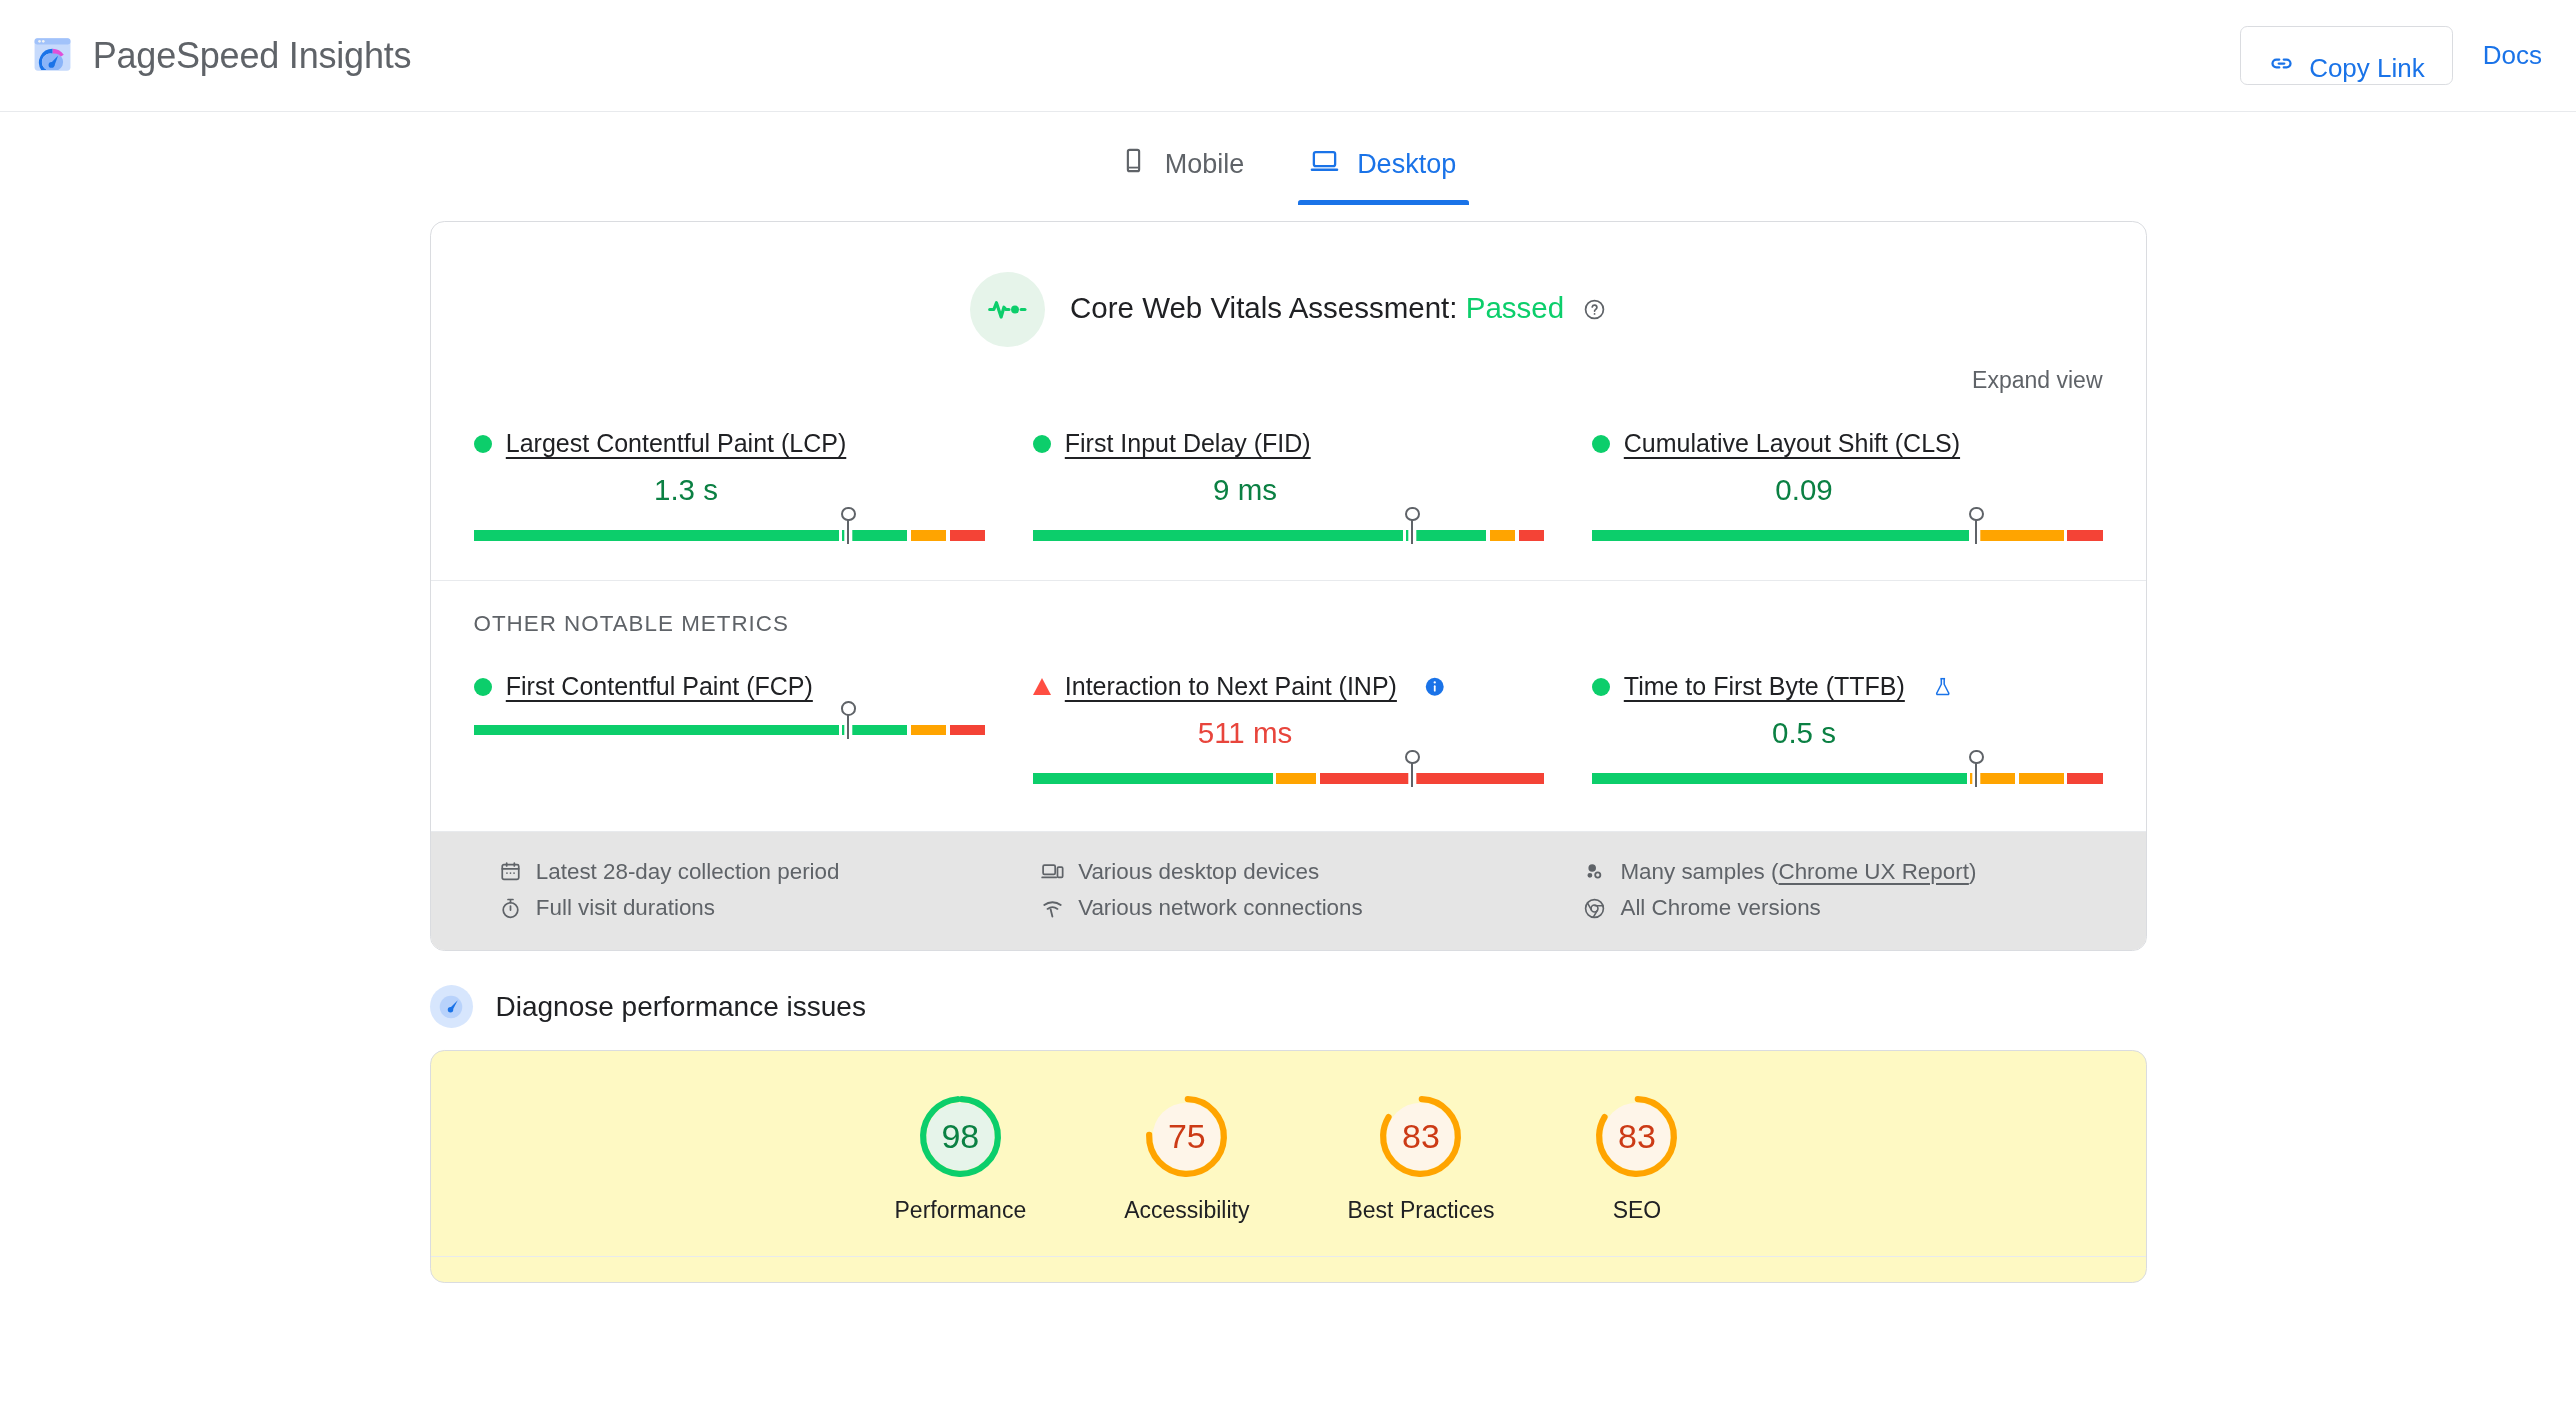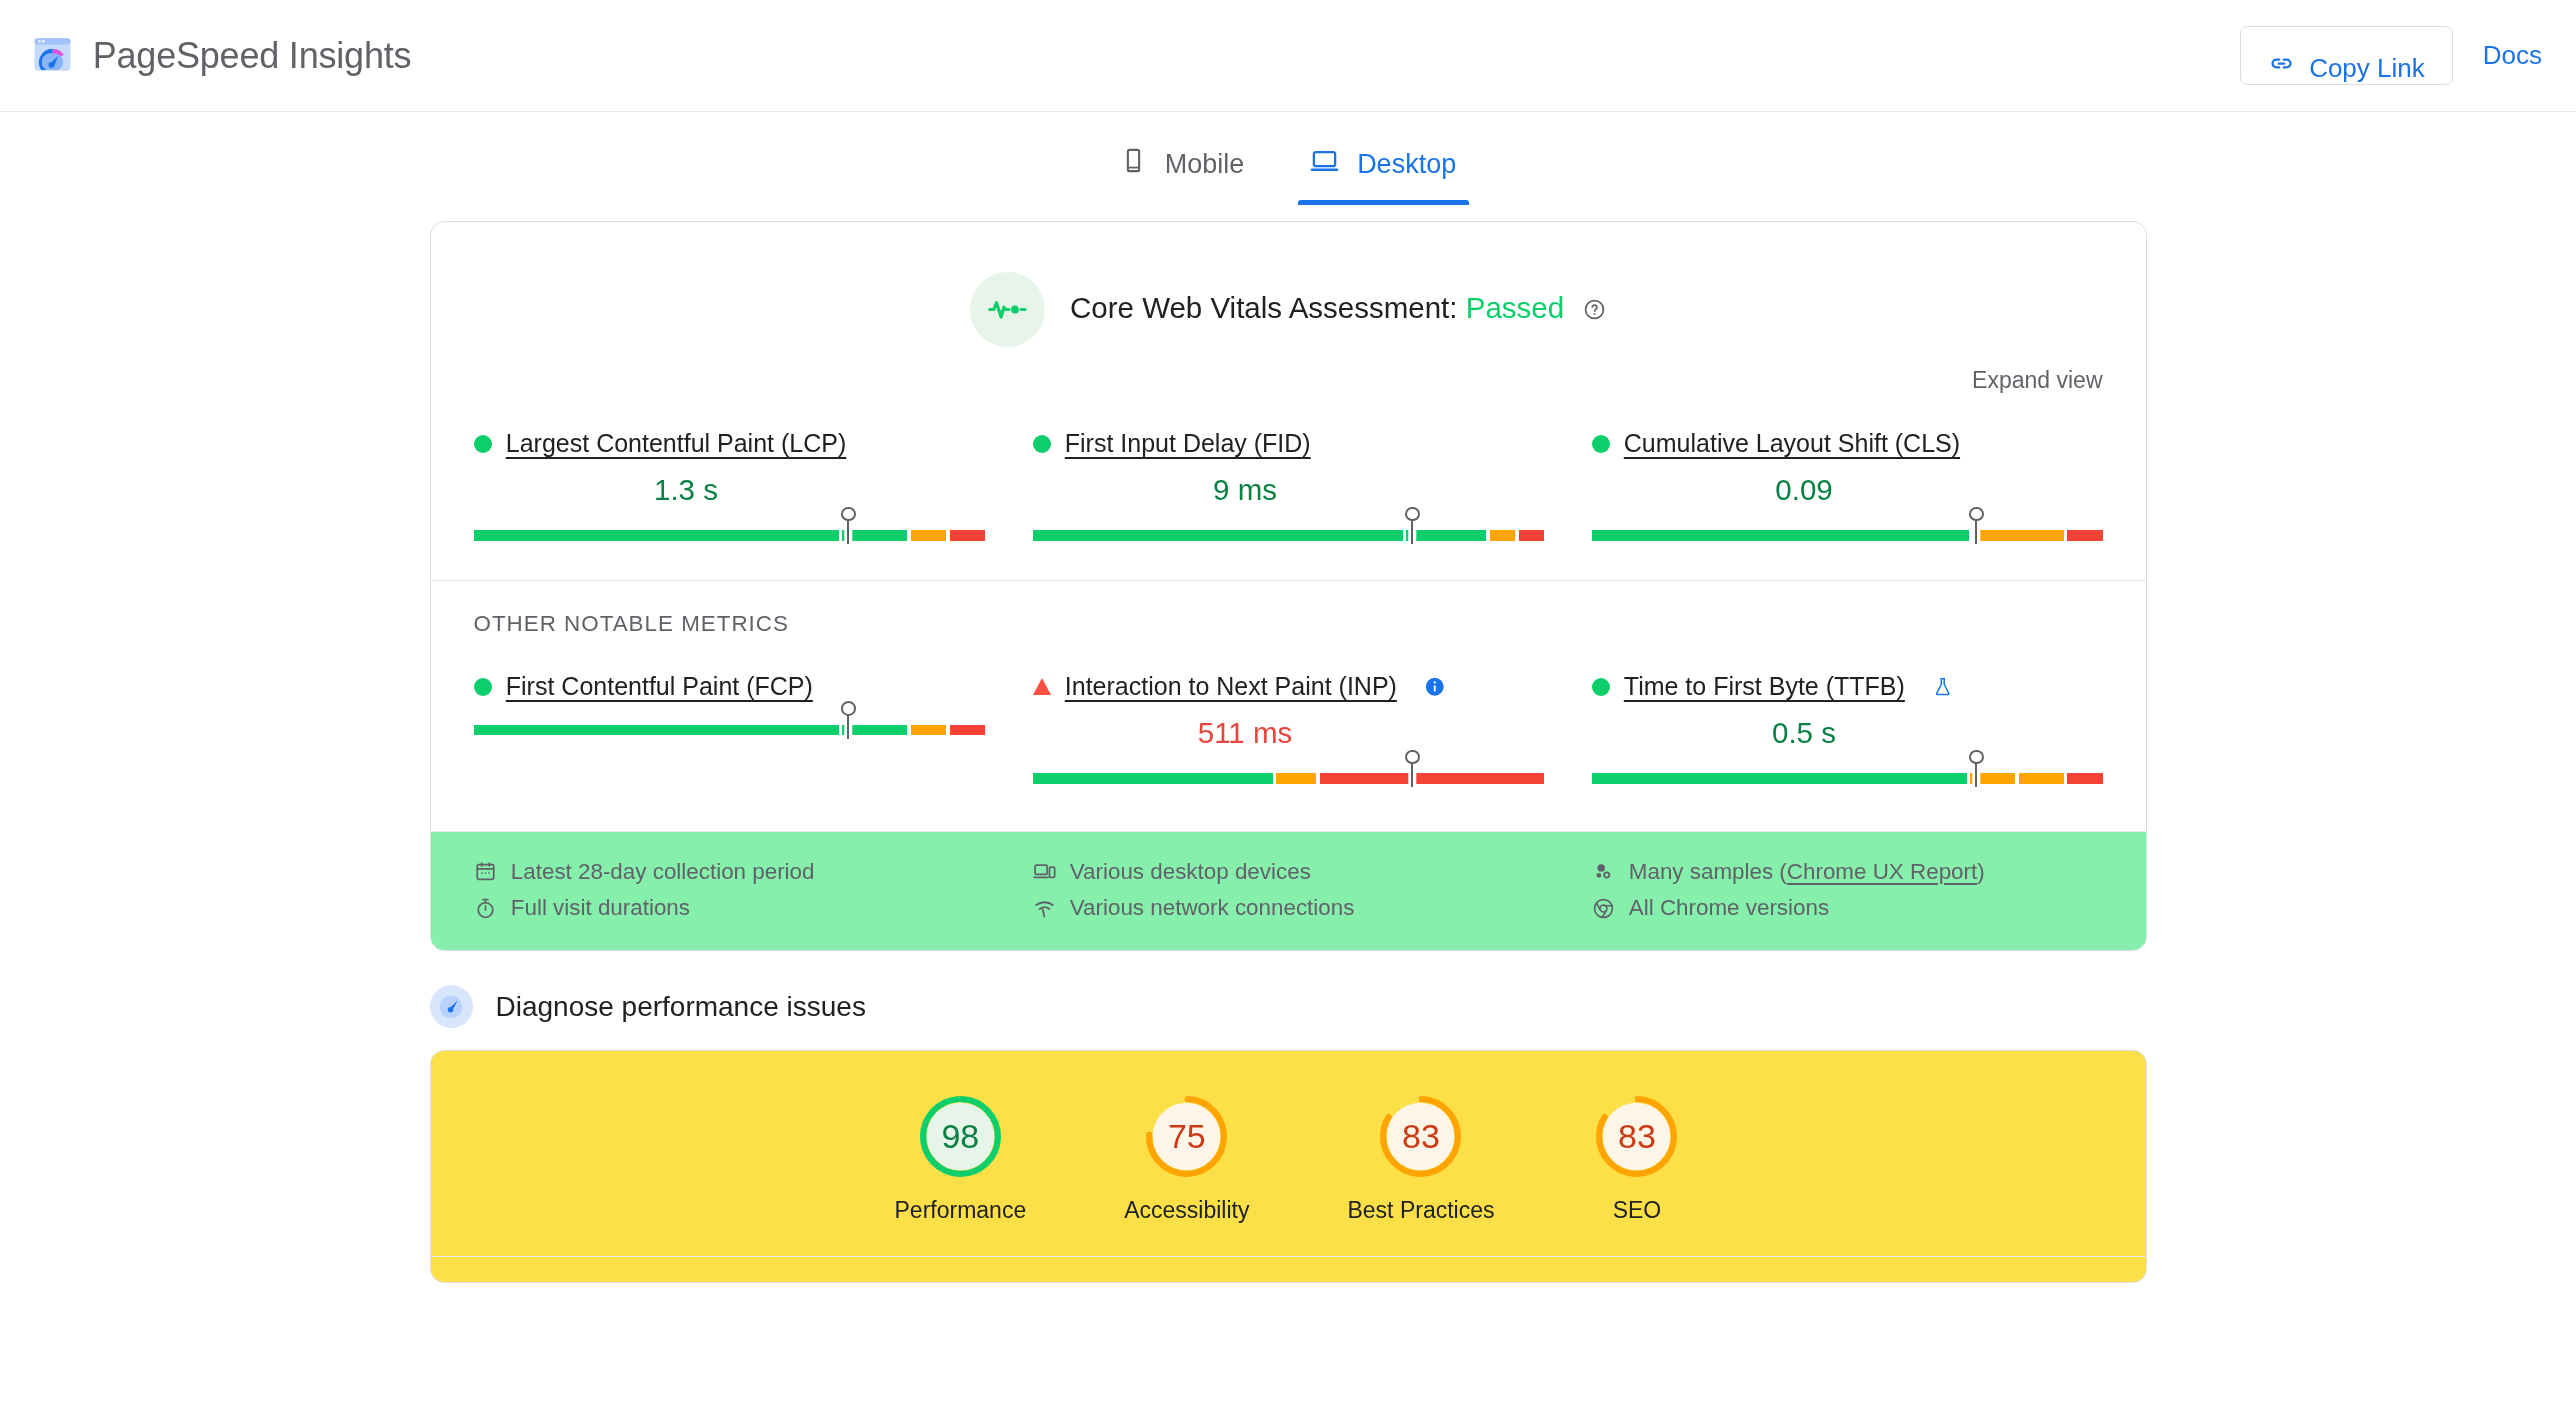--- a/index.html
+++ b/index.html
@@ -103,42 +103,42 @@
     position: absolute; bottom: 0; width: 8px; height: 10.7px; background: #fff;
     transform: translateX(-2.7px);
   }
 
   .section-label {
     font-size: 22.4px; color: #5f6368; letter-spacing: 1px;
     padding: 30px 43px 0; border-top: 0.9px solid #e8eaed; margin-top: 39px;
   }
 
   .card-footer {
-    background: #86efac; border-top: 0.9px solid #e8eaed;
-    margin-top: 47px; padding: 27px 43px 29px;
+    background: #e5e5e5; border-top: 0.9px solid #e8eaed;
+    margin-top: 47px; padding: 27px 68px 29px;
     display: grid; grid-template-columns: repeat(3, 1fr); column-gap: 48px; row-gap: 10.7px;
   }
   .foot-item { display: flex; align-items: center; gap: 14.3px; font-size: 22.4px; color: #5f6368; }
   .foot-item a { color: #5f6368; text-decoration: underline; text-underline-offset: 3.6px; }
 
   
   .diagnose {
     width: 1717px; margin: 34px auto 0;
     display: flex; align-items: center; gap: 23px; padding-left: 0;
   }
   .diag-icon {
     width: 43px; height: 43px; border-radius: 50%;
     background: #d7e6fd; display: flex; align-items: center; justify-content: center; flex: none;
   }
   .diag-title { font-size: 28px; color: #202124; }
 
   
   .scores-card {
     width: 1717px; margin: 21.5px auto 0;
-    border: 0.9px solid #dadce0; border-radius: 14.3px; background: #fde047;
+    border: 0.9px solid #dadce0; border-radius: 14.3px; background: #fef9c3;
     padding: 41px 0 0; min-height: 233px; text-align: right;
   }
   .gauges { display: flex; justify-content: center; gap: 98px; padding-bottom: 32px;
             border-bottom: 0.9px solid #e8eaed; }
   .gauge { display: flex; flex-direction: column; align-items: center; gap: 16px; cursor: pointer; }
   .gauge-ring { position: relative; width: 89px; height: 89px; }
   .gauge-num {
     position: absolute; inset: 0; display: flex; align-items: center; justify-content: center;
     font-size: 34px;
   }

